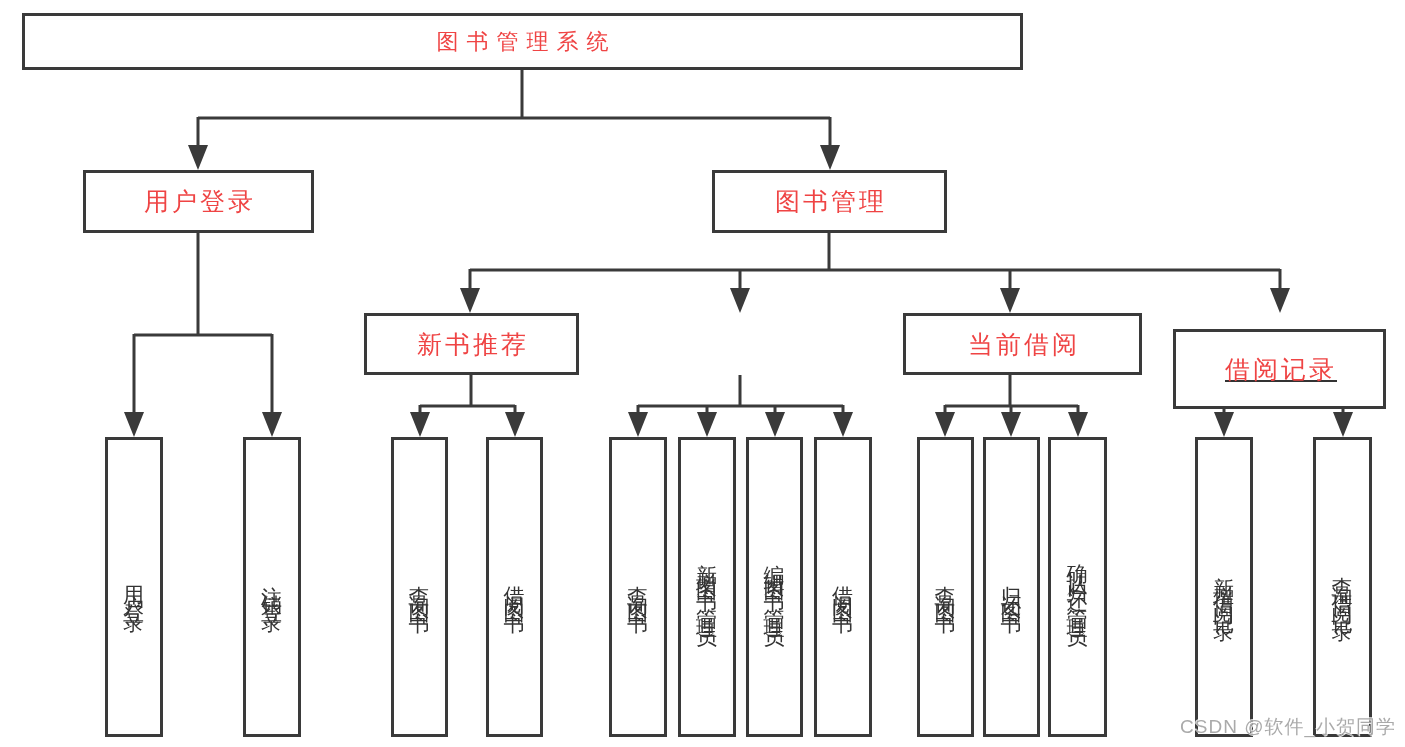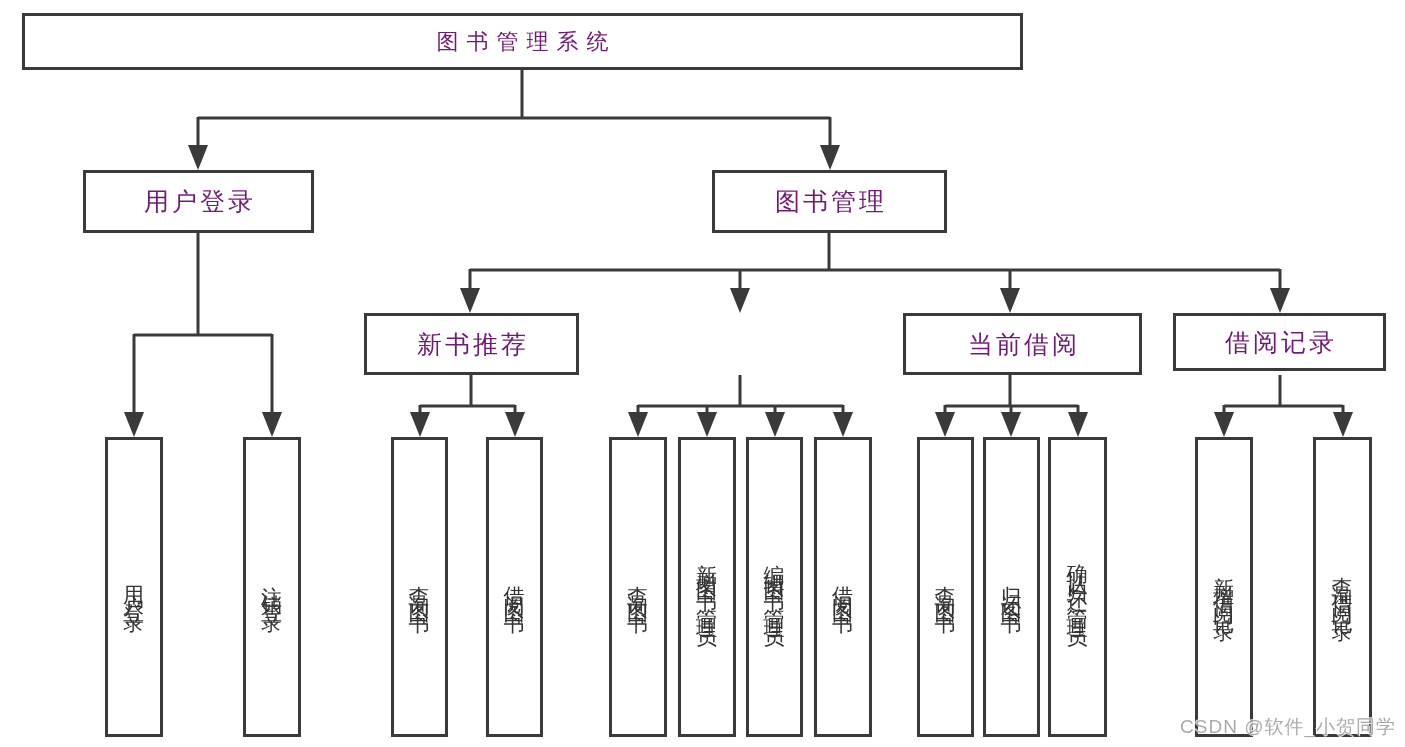--- a/index.html
+++ b/index.html
@@ -24,21 +24,21 @@
     border: 3px solid #3a3a3a;
     background: #ffffff;
     display: flex;
     align-items: center;
     justify-content: center;
     color: #333333;
   }
   .h-label {
     font-size: 25px;
     letter-spacing: 3px;
-    color: #701a75;
+    color: #ef4444;
     white-space: nowrap;
     text-indent: 3px;
   }
   .root-label {
     font-size: 22px;
     letter-spacing: 8px;
     text-indent: 8px;
   }
   .v-label {
     writing-mode: vertical-rl;
@@ -119,21 +119,21 @@
   <div class="box" style="left:364px; top:313px; width:215px; height:62px;">
     <span class="h-label">新书推荐</span>
   </div>
 
   <div class="box" style="left:712px; top:170px; width:235px; height:63px;">
     <span class="h-label">图书管理</span>
   </div>
   <div class="box" style="left:903px; top:313px; width:239px; height:62px;">
     <span class="h-label">当前借阅</span>
   </div>
-  <div class="box" style="left:1173px; top:313px; width:213px; height:58px;">
+  <div class="box" style="left:1173px; top:329px; width:213px; height:80px;text-decoration:underline;">
     <span class="h-label">借阅记录</span>
   </div>
 
   <div class="box" style="left:105px; top:437px; width:58px; height:300px;">
     <span class="v-label">用户登录</span>
   </div>
   <div class="box" style="left:243px; top:437px; width:58px; height:300px;">
     <span class="v-label">注销登录</span>
   </div>
 

